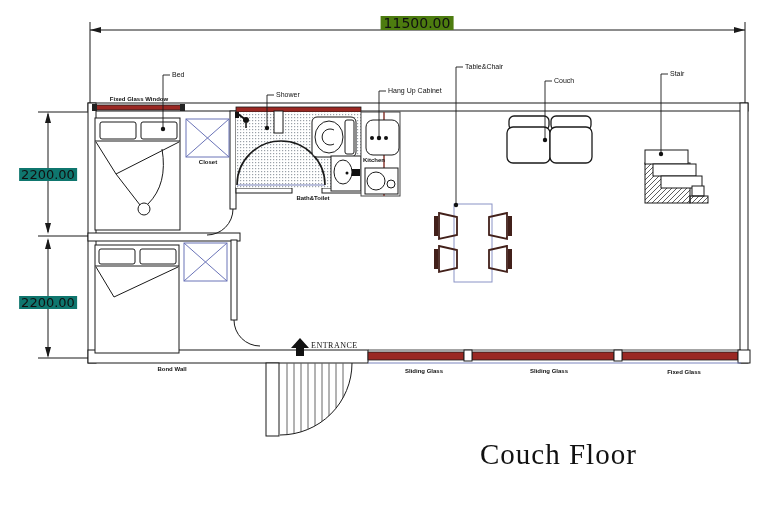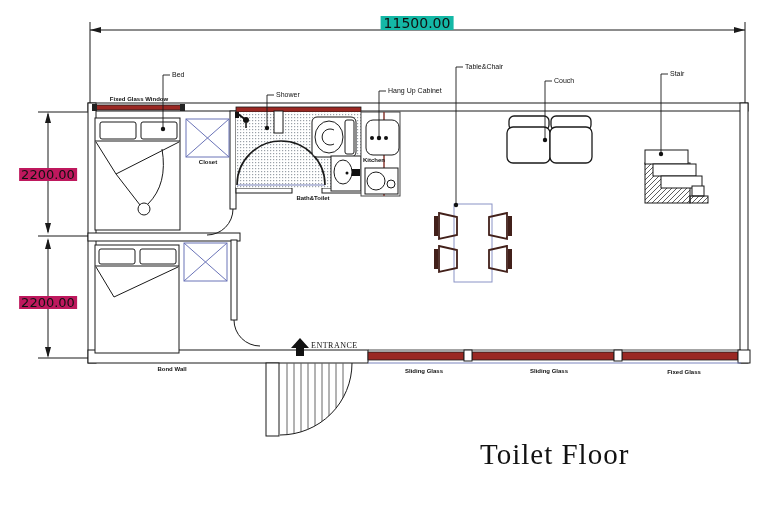--- a/index.html
+++ b/index.html
@@ -1,22 +1,22 @@
 <!DOCTYPE html>
 <html><head>
 <meta charset="utf-8">
 <style>
   html,body{margin:0;padding:0;background:#fff;}
   .canvas{position:relative;width:782px;height:510px;background:#fff;overflow:hidden;
           font-family:"DejaVu Sans",sans-serif;}
   .canvas svg{position:absolute;left:0;top:0;}
   .t{position:absolute;color:#111;white-space:nowrap;line-height:1;}
   .c{transform:translateX(-50%);}
-  .dim{font-size:14px;background:#14b8a6;padding:0 3px;font-family:"DejaVu Sans",sans-serif;}
-  .dim-side{font-size:13px;background:#be185d;padding:0 2px;}
+  .dim{font-size:14px;background:#4d7c0f;padding:0 3px;font-family:"DejaVu Sans",sans-serif;}
+  .dim-side{font-size:13px;background:#0f766e;padding:0 2px;}
   .callout{font-size:7px;font-family:"Liberation Sans",sans-serif;}
   .room{font-size:6px;font-weight:bold;font-family:"Liberation Sans",sans-serif;}
   .entrance{font-size:8px;font-weight:normal;font-family:"Liberation Serif",serif;letter-spacing:.5px;}
   .watermark{position:absolute;left:224px;top:196px;font-size:82px;font-weight:bold;
              letter-spacing:-2px;color:rgba(197,99,87,0.5);line-height:1;
              font-family:"Liberation Sans",sans-serif;z-index:5;pointer-events:none;}
   .title{position:absolute;top:438px;font-family:"Liberation Serif",serif;color:#111;}
   .title-model{left:287px;font-size:31px;}
   .title-floor{left:480px;top:440px;font-size:29px;letter-spacing:1px;}
 </style>
@@ -236,15 +236,15 @@
 <span class="t room c" style="left:208px;top:159px;">Closet</span>
 <span class="t room c" style="left:313px;top:195px;">Bath&amp;Toilet</span>
 <span class="t room" style="left:363px;top:157px;">Kitchen</span>
 <span class="t entrance" style="left:311px;top:342px;">ENTRANCE</span>
 <span class="t room c" style="left:172px;top:366px;">Bond Wall</span>
 <span class="t room c" style="left:424px;top:368px;">Sliding Glass</span>
 <span class="t room c" style="left:549px;top:368px;">Sliding Glass</span>
 <span class="t room c" style="left:684px;top:369px;">Fixed Glass</span>
 
 
-<span class="t title title-floor">Toilet Floor</span>
+<span class="t title title-floor">Couch Floor</span>
 
 </div>
 
 </body></html>

